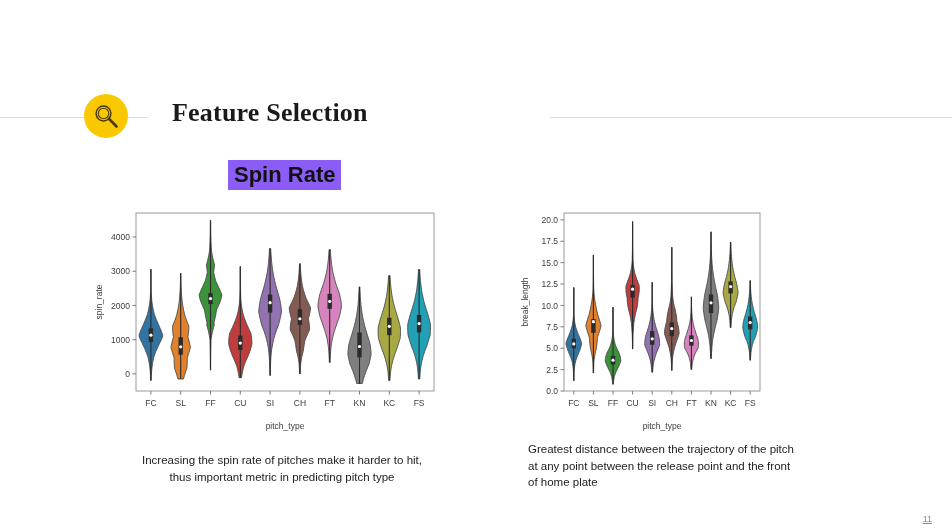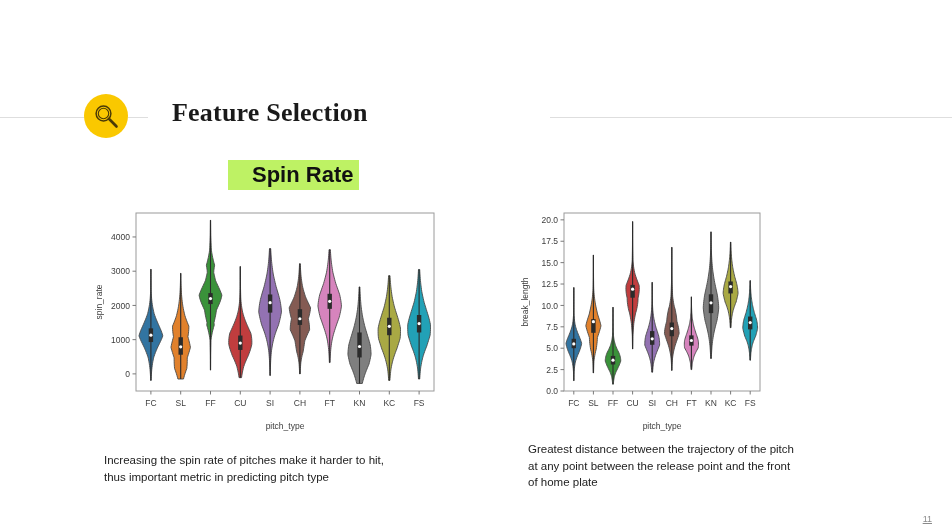--- a/index.html
+++ b/index.html
@@ -25,31 +25,31 @@
     position:absolute;left:152px;top:98px;
     font-family:"Liberation Serif",serif;
     font-size:26px;font-weight:700;color:#1a1a1a;letter-spacing:.2px;
     white-space:nowrap;
     margin-left:20px;
   }
 
   
   .sec-title{
     position:absolute;font-size:22px;font-weight:700;color:#111;
-    background:#bef264;padding:3px 6px 4px 24px;white-space:nowrap;line-height:1.05;
+    background:#8b5cf6;padding:3px 6px 4px 6px;white-space:nowrap;line-height:1.05;
   }
   .sec-title.left{left:228px;top:160px;}
   .sec-title.right{left:628px;top:154px;}
 
   
   .caption{
     position:absolute;font-size:11.5px;line-height:1.45;color:#222;
     white-space:pre-line;
   }
-  .caption.left{left:104px;top:452px;width:380px;}
+  .caption.left{left:92px;top:452px;width:380px;text-align:center;}
   .caption.right{left:528px;top:441px;width:360px;}
 
   .page-num{
     position:absolute;right:20px;bottom:8px;font-size:9px;color:#8a8a8a;
     font-family:"Liberation Sans",sans-serif;
     text-decoration:underline;
   }
 
   
   .figure{position:absolute;}

